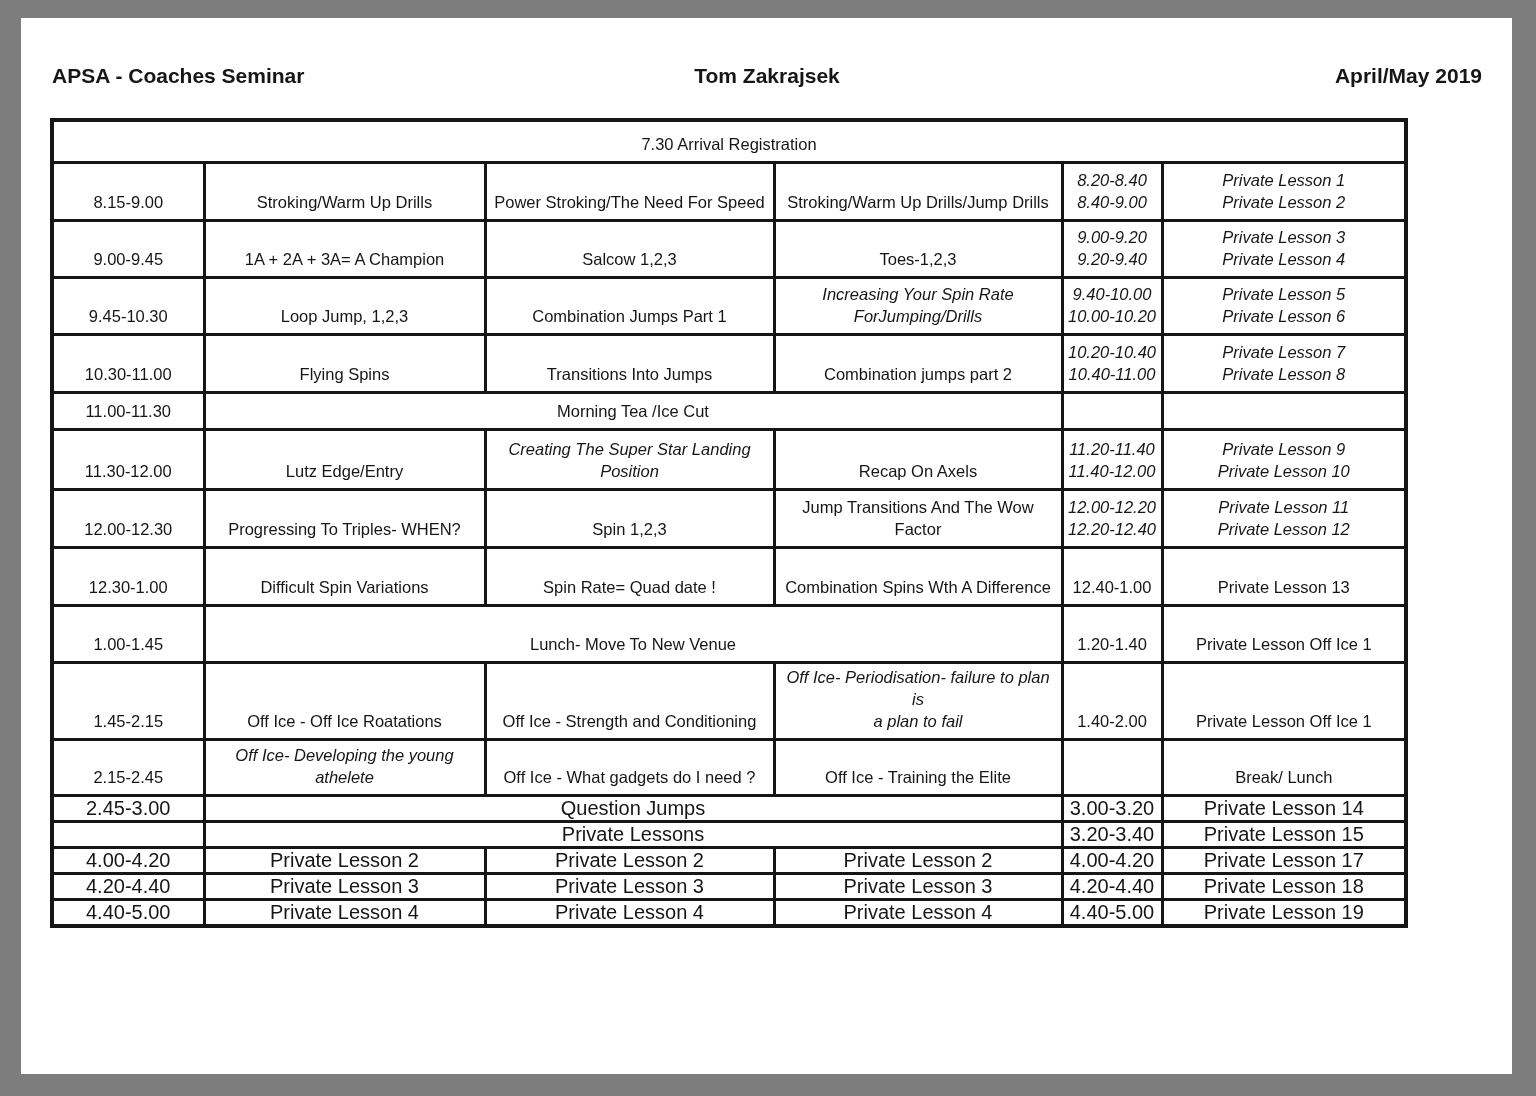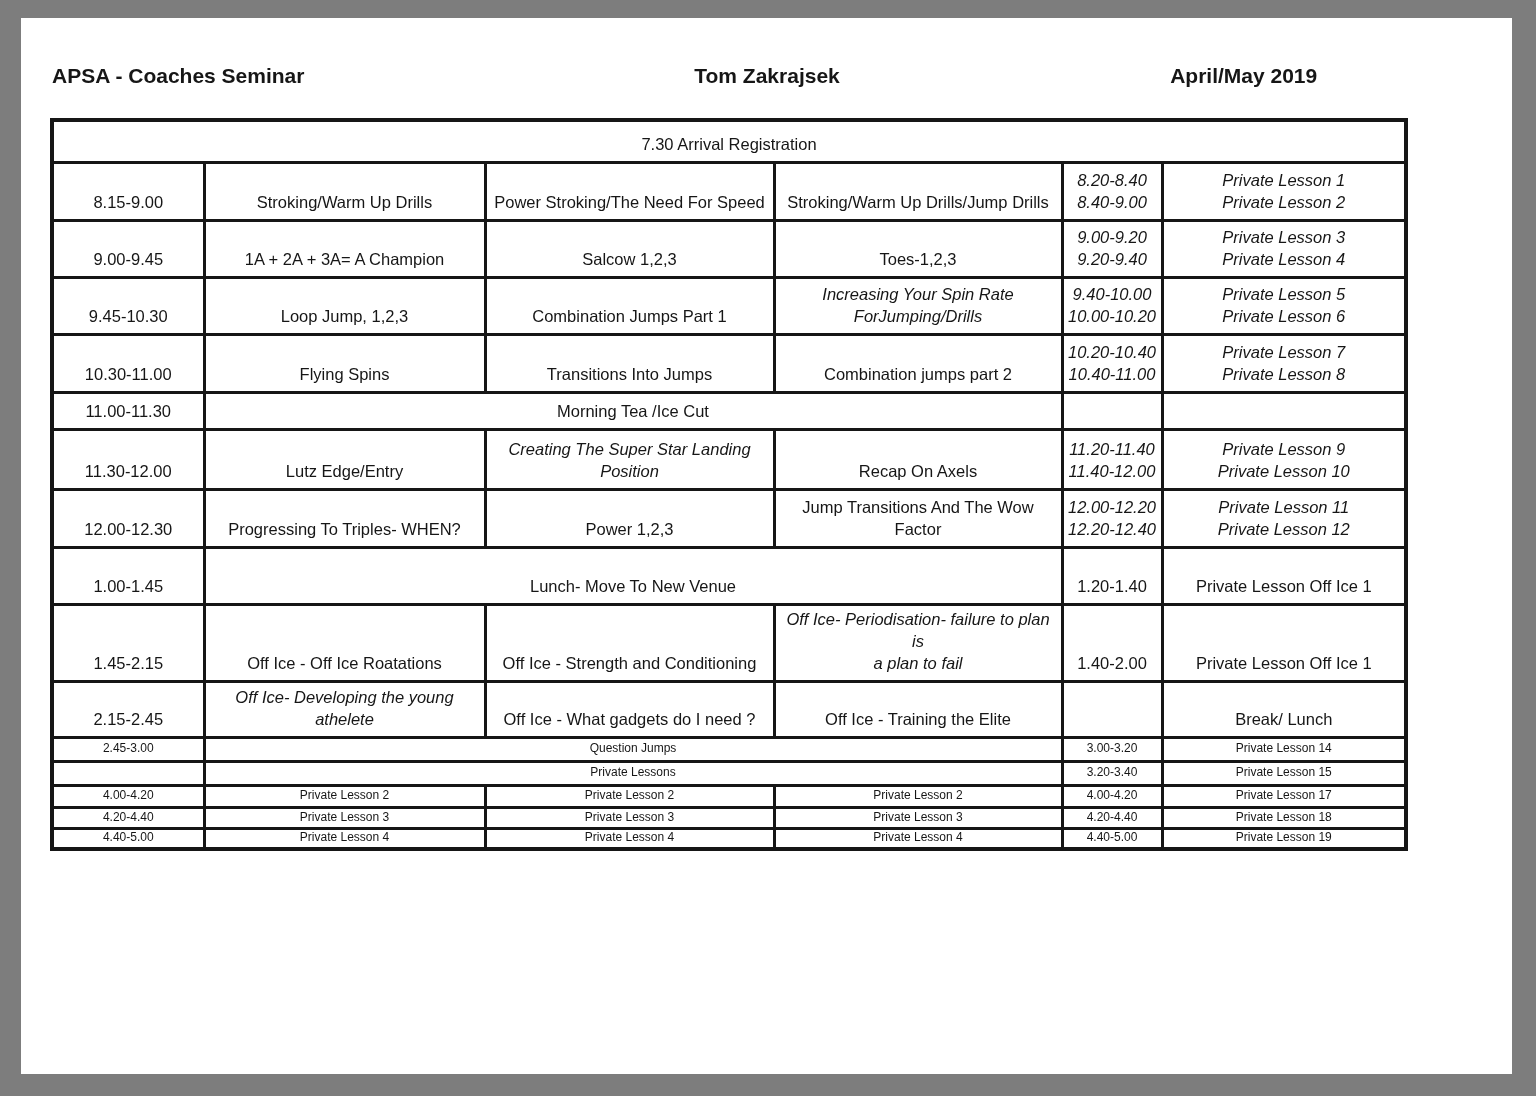--- a/index.html
+++ b/index.html
@@ -19,37 +19,37 @@
     position:absolute;left:21px;top:18px;width:1491px;height:1056px;
     background:var(--page);
   }
   .doc-header{
     position:absolute;top:46px;left:31px;right:30px;
     display:flex;align-items:baseline;
     font-weight:bold;font-size:21px;
   }
   .doc-header .lft{flex:1;text-align:left;}
   .doc-header .ctr{flex:1;text-align:center;}
-  .doc-header .rgt{flex:1;text-align:center;}
+  .doc-header .rgt{flex:1;text-align:right;}
   table.sched{
     position:absolute;left:29px;top:100px;
     width:1354px;
     border-collapse:collapse;table-layout:fixed;
     border:4px solid var(--ink);
   }
   table.sched td{
     border:3px solid var(--ink);
     text-align:center;vertical-align:bottom;
     padding:2px 4px 5px 4px;
     font-size:16.5px;line-height:1.36;
     overflow:hidden;white-space:normal;
   }
   tr.hdr td{vertical-align:middle;font-weight:bold;padding:2px 4px 4px 4px;}
   td.b{font-weight:normal;}
-  tr.sm td{vertical-align:middle;padding:0 4px 1px 4px;font-size:12px;line-height:1.1;text-align:center;}
+  tr.sm td{vertical-align:middle;padding:0 4px 1px 4px;font-size:20px;line-height:1.1;text-align:center;}
   .ln{display:block;font-style:italic;}
 </style>
 </head>
 <body>
 
 <div class="page">
 
   <div class="doc-header">
     <span class="lft">APSA - Coaches Seminar</span>
     <span class="ctr">Tom Zakrajsek</span>
@@ -156,32 +156,40 @@
           </td>
       <td>
             <span class="ln">Private Lesson 9</span>
             <span class="ln">Private Lesson 10</span>
           </td>
     </tr>
 
     <tr style="height:58px">
       <td class="b">12.00-12.30</td>
       <td>Progressing To Triples- WHEN?</td>
-      <td>Power 1,2,3</td>
+      <td>Spin 1,2,3</td>
       <td>Jump Transitions And The Wow Factor</td>
       <td>
             <span class="ln">12.00-12.20</span>
             <span class="ln">12.20-12.40</span>
           </td>
       <td>
             <span class="ln">Private Lesson 11</span>
             <span class="ln">Private Lesson 12</span>
           </td>
     </tr>
 
+    <tr style="height:58px">
+      <td class="b">12.30-1.00</td>
+      <td>Difficult Spin Variations</td>
+      <td>Spin Rate= Quad date !</td>
+      <td>Combination Spins Wth A Difference</td>
+      <td>12.40-1.00</td>
+      <td>Private Lesson 13</td>
+    </tr>
 
     <tr style="height:57px">
       <td class="b">1.00-1.45</td>
       <td colspan="3" class="b">Lunch- Move To New Venue</td>
       <td>1.20-1.40</td>
       <td>Private Lesson Off Ice 1</td>
     </tr>
 
     <tr style="height:60px">
       <td class="b">1.45-2.15</td>

